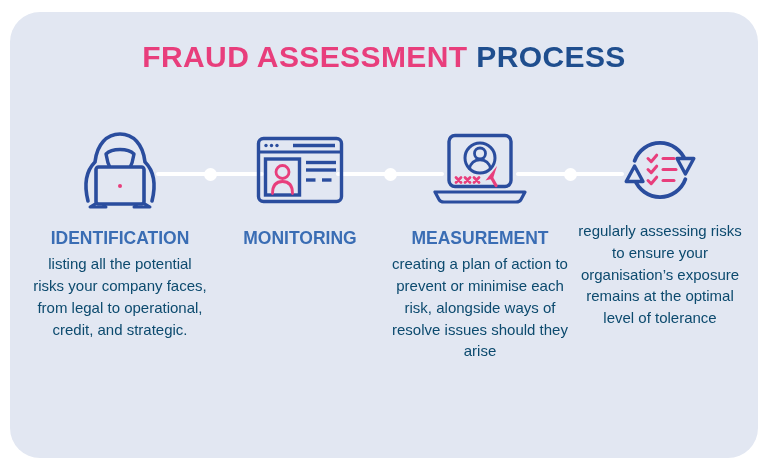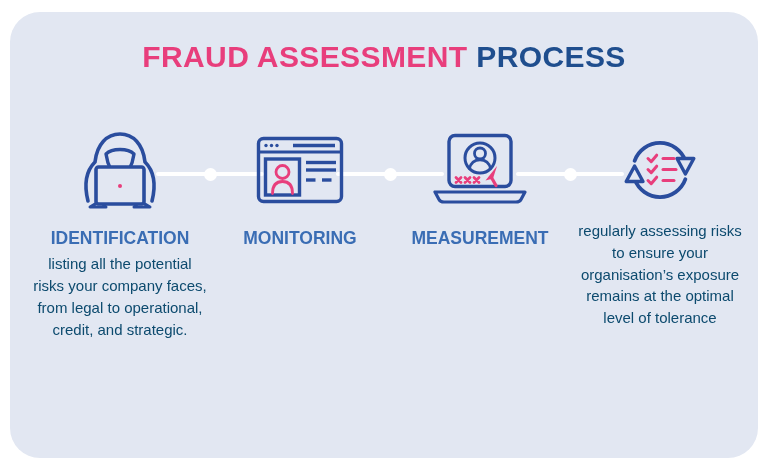--- a/index.html
+++ b/index.html
@@ -164,20 +164,21 @@
             <path d="M26 44.5 L31 49.5 M31 44.5 L26 49.5"></path>
             <path d="M35 44.5 L40 49.5 M40 44.5 L35 49.5"></path>
             <path d="M44 44.5 L49 49.5 M49 44.5 L44 49.5"></path>
           </g>
 
           <polygon points="67,33 55.5,47.5 63,45.5" fill="#e83e7c"></polygon>
           <line x1="62" y1="45.5" x2="66" y2="52.5" stroke="#e83e7c" stroke-width="3.2" stroke-linecap="round"></line>
         </svg>
       </div>
       <div class="step-title">MEASUREMENT</div>
+      <div class="step-desc">creating a plan of action to prevent or minimise each risk, alongside ways of resolve issues should they arise</div>
     </div>
 
     <div class="step">
       <div class="icon-box">
         <svg width="88" height="82" viewBox="0 0 88 82" fill="none">
 
           <path d="M18.6 31.8 A27 27 0 0 1 69.4 31.8" stroke="#2a4d9e" stroke-width="3.8" fill="none" stroke-linecap="round"></path>
 
           <path d="M69.4 50.2 A27 27 0 0 1 18.6 50.2" stroke="#2a4d9e" stroke-width="3.8" fill="none" stroke-linecap="round"></path>
 

